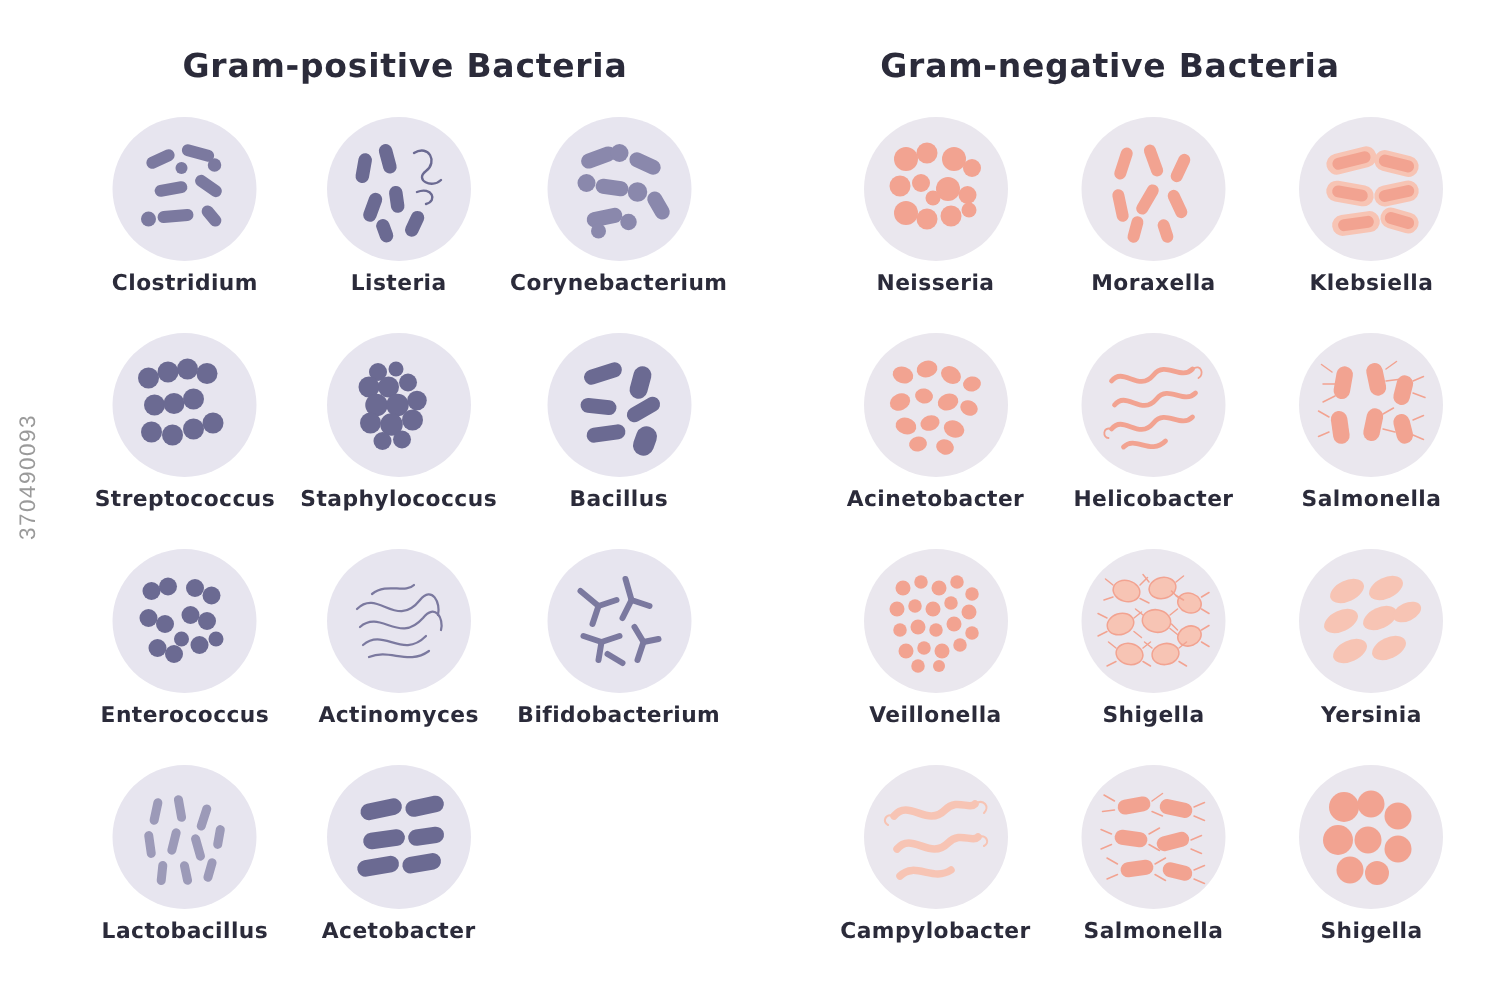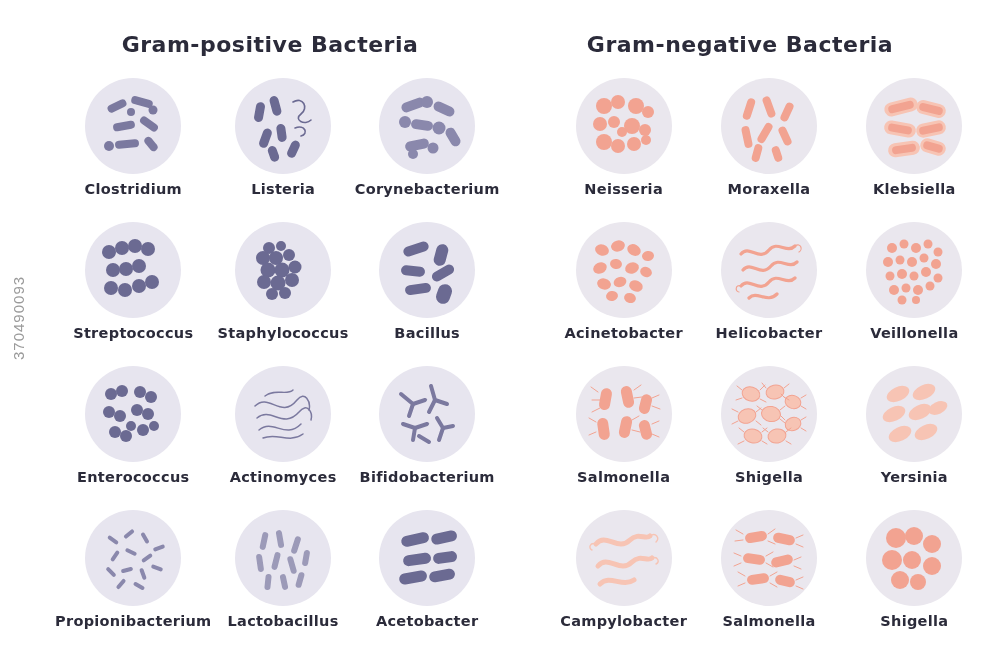--- a/index.html
+++ b/index.html
@@ -266,42 +266,20 @@
           <path d="M36 62 L48 58"></path>
           <path d="M58 52 L64 62 L74 60"></path>
           <path d="M64 62 L60 74"></path>
           <path d="M40 70 L50 76"></path>
         </g>
       </svg>
     </div>
     <div class="caption">Bifidobacterium</div>
   </div>
 
-  <div class="cell">
-    <div class="dish gp">
-      <svg viewBox="0 0 96 96" aria-hidden="true">
-        <g fill="#8a88ac">
-          <rect x="22" y="28" width="12" height="4" rx="2" transform="rotate(35 28 30)"></rect>
-          <rect x="38" y="22" width="12" height="4" rx="2" transform="rotate(-40 44 24)"></rect>
-          <rect x="54" y="26" width="12" height="4" rx="2" transform="rotate(60 60 28)"></rect>
-          <rect x="68" y="36" width="12" height="4" rx="2" transform="rotate(-20 74 38)"></rect>
-          <rect x="24" y="44" width="12" height="4" rx="2" transform="rotate(-55 30 46)"></rect>
-          <rect x="40" y="40" width="12" height="4" rx="2" transform="rotate(25 46 42)"></rect>
-          <rect x="56" y="46" width="12" height="4" rx="2" transform="rotate(-35 62 48)"></rect>
-          <rect x="20" y="60" width="12" height="4" rx="2" transform="rotate(45 26 62)"></rect>
-          <rect x="36" y="58" width="12" height="4" rx="2" transform="rotate(-15 42 60)"></rect>
-          <rect x="52" y="62" width="12" height="4" rx="2" transform="rotate(70 58 64)"></rect>
-          <rect x="66" y="56" width="12" height="4" rx="2" transform="rotate(20 72 58)"></rect>
-          <rect x="30" y="72" width="12" height="4" rx="2" transform="rotate(-50 36 74)"></rect>
-          <rect x="48" y="74" width="12" height="4" rx="2" transform="rotate(30 54 76)"></rect>
-        </g>
-      </svg>
-    </div>
-    <div class="caption">Propionibacterium</div>
-  </div>
 
   <div class="cell">
     <div class="dish gp">
       <svg viewBox="0 0 96 96" aria-hidden="true">
         <g fill="#9c9ab8">
           <rect x="26" y="22" width="6" height="18" rx="3" transform="rotate(12 29 31)"></rect>
           <rect x="42" y="20" width="6" height="18" rx="3" transform="rotate(-10 45 29)"></rect>
           <rect x="58" y="26" width="6" height="18" rx="3" transform="rotate(18 61 35)"></rect>
           <rect x="22" y="44" width="6" height="18" rx="3" transform="rotate(-8 25 53)"></rect>
           <rect x="38" y="42" width="6" height="18" rx="3" transform="rotate(14 41 51)"></rect>
@@ -433,20 +411,44 @@
           <path d="M20 64 C28 54, 38 72, 48 60 C56 50, 66 64, 74 56"></path>
           <path d="M28 76 C36 68, 46 82, 56 72"></path>
         </g>
         <g fill="none" stroke="#f2a391" stroke-width="1.2" stroke-linecap="round">
           <path d="M74 24 C80 20, 82 28, 78 30"></path>
           <path d="M20 64 C14 62, 14 70, 18 70"></path>
         </g>
       </svg>
     </div>
     <div class="caption">Helicobacter</div>
+  </div>
+
+  <div class="cell">
+    <div class="dish gn">
+      <svg viewBox="0 0 96 96" aria-hidden="true">
+        <g fill="#f2a391">
+          <rect x="24" y="22" width="11" height="22" rx="5.5" transform="rotate(10 29 33)"></rect>
+          <rect x="46" y="20" width="11" height="22" rx="5.5" transform="rotate(-12 51 31)"></rect>
+          <rect x="64" y="28" width="11" height="20" rx="5.5" transform="rotate(14 69 38)"></rect>
+          <rect x="22" y="52" width="11" height="22" rx="5.5" transform="rotate(-8 27 63)"></rect>
+          <rect x="44" y="50" width="11" height="22" rx="5.5" transform="rotate(12 49 61)"></rect>
+          <rect x="64" y="54" width="11" height="20" rx="5.5" transform="rotate(-14 69 64)"></rect>
+        </g>
+        <g fill="none" stroke="#f2a391" stroke-width="1" stroke-linecap="round">
+          <path d="M22 26 L15 21 M24 34 L16 34 M24 42 L16 46"></path>
+          <path d="M58 24 L65 19 M58 32 L66 31"></path>
+          <path d="M20 56 L13 52 M20 66 L13 69"></path>
+          <path d="M56 54 L63 50 M56 64 L64 66"></path>
+          <path d="M76 32 L83 29 M76 40 L84 43"></path>
+          <path d="M76 58 L83 55 M76 68 L83 71"></path>
+        </g>
+      </svg>
+    </div>
+    <div class="caption">Salmonella</div>
   </div>
 
   <div class="cell">
     <div class="dish gn">
       <svg viewBox="0 0 96 96" aria-hidden="true">
         <g fill="#f2a391">
           <circle cx="26" cy="26" r="5"></circle>
             <circle cx="38" cy="22" r="4.5"></circle>
             <circle cx="50" cy="26" r="5"></circle>
           <circle cx="62" cy="22" r="4.5"></circle>
@@ -469,44 +471,20 @@
             <circle cx="50" cy="78" r="4"></circle>
         </g>
       </svg>
     </div>
     <div class="caption">Veillonella</div>
   </div>
 
   <div class="cell">
     <div class="dish gn">
       <svg viewBox="0 0 96 96" aria-hidden="true">
-        <g fill="#f2a391">
-          <rect x="24" y="22" width="11" height="22" rx="5.5" transform="rotate(10 29 33)"></rect>
-          <rect x="46" y="20" width="11" height="22" rx="5.5" transform="rotate(-12 51 31)"></rect>
-          <rect x="64" y="28" width="11" height="20" rx="5.5" transform="rotate(14 69 38)"></rect>
-          <rect x="22" y="52" width="11" height="22" rx="5.5" transform="rotate(-8 27 63)"></rect>
-          <rect x="44" y="50" width="11" height="22" rx="5.5" transform="rotate(12 49 61)"></rect>
-          <rect x="64" y="54" width="11" height="20" rx="5.5" transform="rotate(-14 69 64)"></rect>
-        </g>
-        <g fill="none" stroke="#f2a391" stroke-width="1" stroke-linecap="round">
-          <path d="M22 26 L15 21 M24 34 L16 34 M24 42 L16 46"></path>
-          <path d="M58 24 L65 19 M58 32 L66 31"></path>
-          <path d="M20 56 L13 52 M20 66 L13 69"></path>
-          <path d="M56 54 L63 50 M56 64 L64 66"></path>
-          <path d="M76 32 L83 29 M76 40 L84 43"></path>
-          <path d="M76 58 L83 55 M76 68 L83 71"></path>
-        </g>
-      </svg>
-    </div>
-    <div class="caption">Salmonella</div>
-  </div>
-
-  <div class="cell">
-    <div class="dish gn">
-      <svg viewBox="0 0 96 96" aria-hidden="true">
         <g fill="#f7c4b4" stroke="#f2a391" stroke-width="1">
           <ellipse cx="30" cy="28" rx="9" ry="7" transform="rotate(15 30 28)"></ellipse>
           <ellipse cx="54" cy="26" rx="9" ry="7" transform="rotate(-12 54 26)"></ellipse>
           <ellipse cx="72" cy="36" rx="8" ry="6.5" transform="rotate(20 72 36)"></ellipse>
           <ellipse cx="26" cy="50" rx="9" ry="7" transform="rotate(-18 26 50)"></ellipse>
           <ellipse cx="50" cy="48" rx="9.5" ry="7.5" transform="rotate(10 50 48)"></ellipse>
           <ellipse cx="72" cy="58" rx="8" ry="6.5" transform="rotate(-22 72 58)"></ellipse>
           <ellipse cx="32" cy="70" rx="9" ry="7" transform="rotate(12 32 70)"></ellipse>
           <ellipse cx="56" cy="70" rx="9" ry="7" transform="rotate(-10 56 70)"></ellipse>
         </g>

